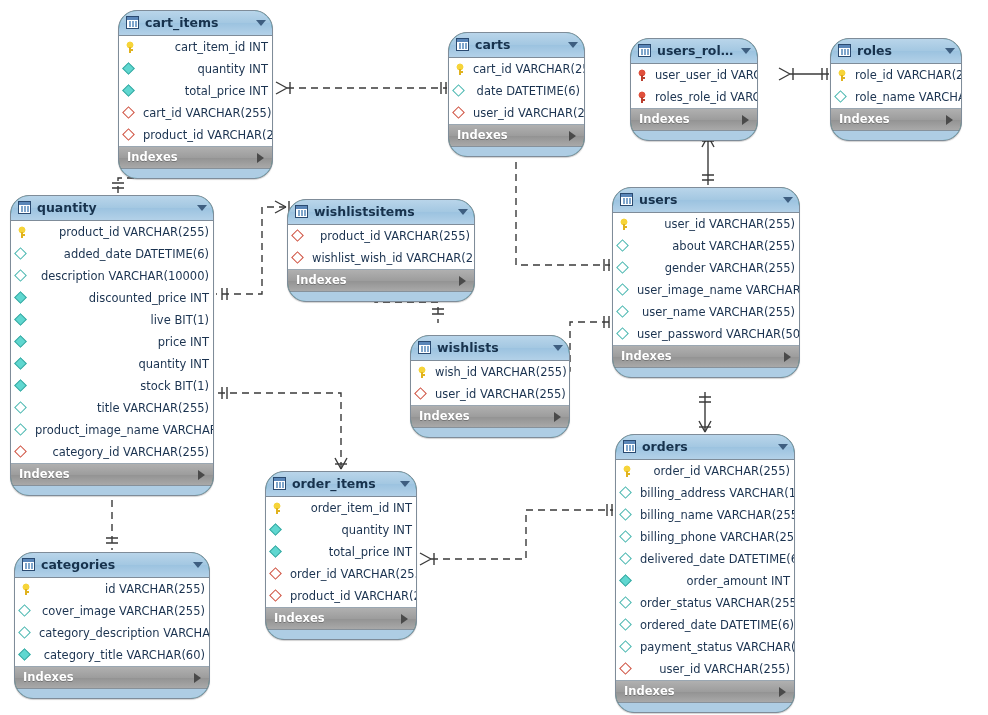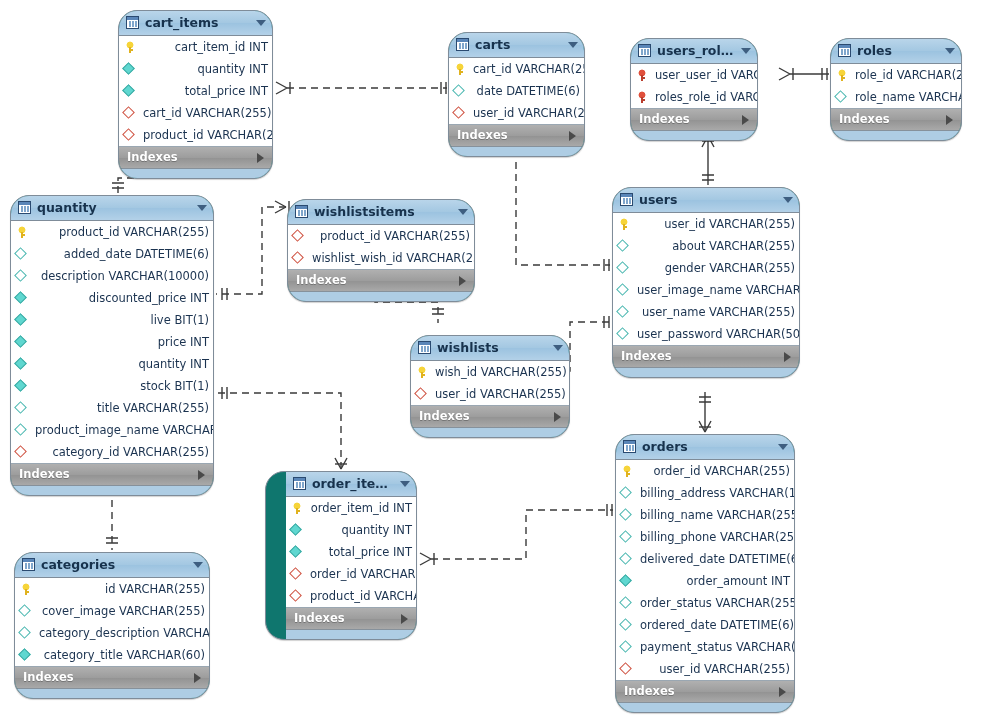--- a/index.html
+++ b/index.html
@@ -301,21 +301,21 @@
           <div class="col"><span class="dia nul"></span><span>delivered_date DATETIME(6)</span></div>
           <div class="col"><span class="dia nn"></span><span>order_amount INT</span></div>
           <div class="col"><span class="dia nul"></span><span>order_status VARCHAR(255)</span></div>
           <div class="col"><span class="dia nul"></span><span>ordered_date DATETIME(6)</span></div>
           <div class="col"><span class="dia nul"></span><span>payment_status VARCHAR(255)</span></div>
           <div class="col"><span class="dia fk"></span><span>user_id VARCHAR(255)</span></div>
         </div>
         <div class="idx"><span>Indexes</span><span class="tri"></span></div>
         <div class="foot"></div>
       </div>
-      <div class="tbl" style="left: 265px; top: 471px; width: 152px; padding-left: 20px;">
+      <div class="tbl" style="left: 265px; top: 471px; width: 152px;">
         <div class="tbl-hd"><span class="tbl-icon">
             <i></i>
             <u></u>
           </span><span>order_items</span><span class="caret"></span></div>
         <div class="cols">
           <div class="col"><span class="ki key-pk"></span><span>order_item_id INT</span></div>
           <div class="col"><span class="dia nn"></span><span>quantity INT</span></div>
           <div class="col"><span class="dia nn"></span><span>total_price INT</span></div>
           <div class="col"><span class="dia fk"></span><span>order_id VARCHAR(255)</span></div>
           <div class="col"><span class="dia fk"></span><span>product_id VARCHAR(255)</span></div>

